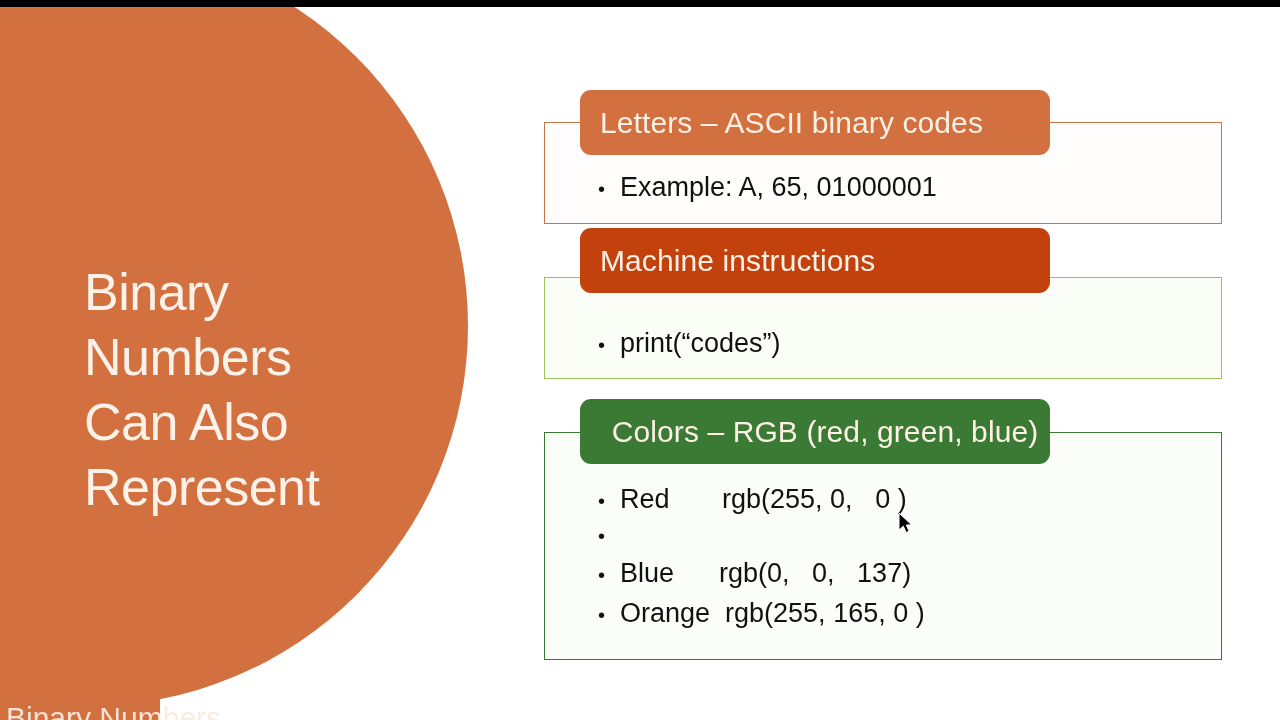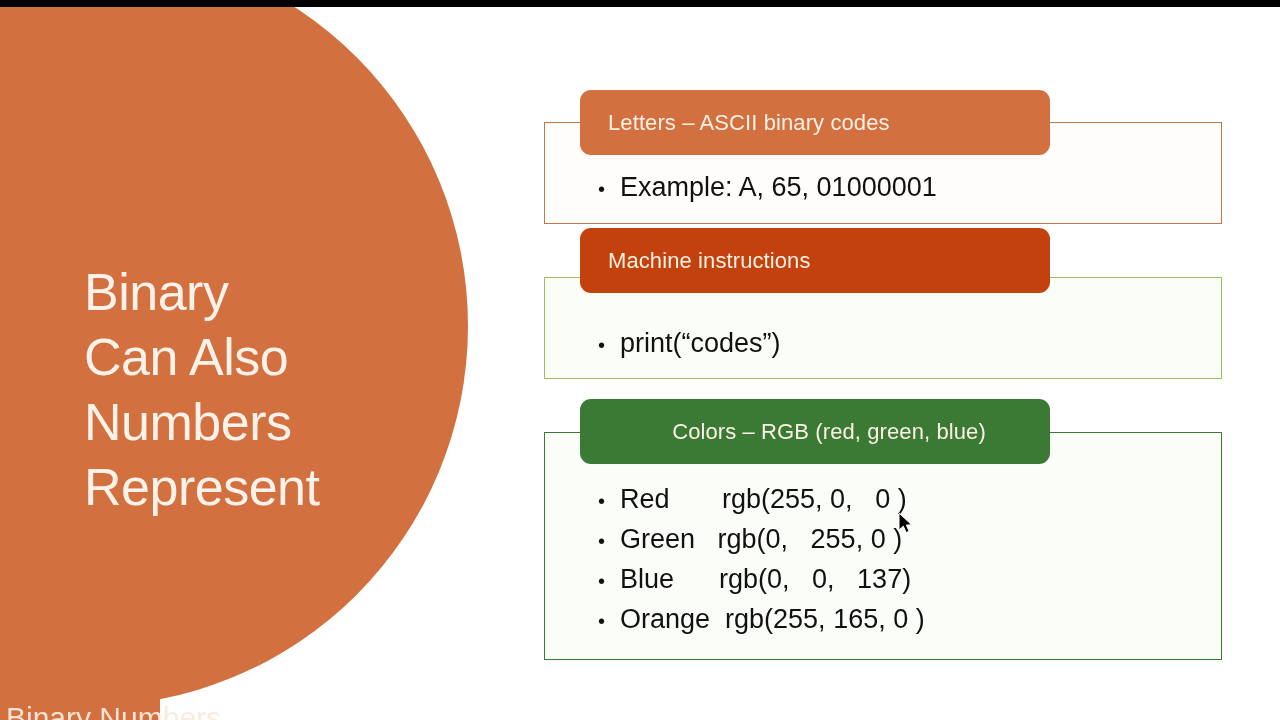--- a/index.html
+++ b/index.html
@@ -95,24 +95,24 @@
   }
   .card-pill {
     position: absolute;
     left: 580px;
     width: 470px;
     height: 65px;
     border-radius: 11px;
     background: #d2703f;
     display: flex;
     align-items: center;
-    padding-left: 28px;
+    padding-left: 20px;
     box-sizing: border-box;
     color: #fdf0e4;
-    font-size: 22px;
+    font-size: 30px;
     letter-spacing: 0.1px;
   }
   .card-body {
     position: absolute;
     left: 598px;
     color: #111111;
     font-size: 23px;
   }
   .bullet-row {
     display: flex;
@@ -159,22 +159,22 @@
 
 <div class="slide">
 
   <div class="topbar"></div>
 
   <div class="orange-blob-fill"></div>
   <div class="orange-blob"></div>
 
   <div class="slide-title">
     <div>Binary</div>
+    <div>Numbers</div>
     <div>Can Also</div>
-    <div>Numbers</div>
     <div>Represent</div>
   </div>
 
   <div class="cropped-footer">Binary Numbers</div>
 
   <div class="cards">
 
     <div class="card" id="card-letters">
       <div class="card-box"></div>
       <div class="card-pill">
@@ -206,21 +206,20 @@
       <div class="card-pill">
         <span>Colors – RGB (red, green, blue)</span>
       </div>
       <div class="card-body">
         <div class="bullet-row">
           <span class="bullet-dot">•</span>
           <span class="bullet-text">Red       rgb(255, 0,   0 )</span>
         </div>
         <div class="bullet-row">
           <span class="bullet-dot">•</span>
-          <span class="bullet-text">Green   rgb(0,   255, 0 )</span>
         </div>
         <div class="bullet-row">
           <span class="bullet-dot">•</span>
           <span class="bullet-text">Blue      rgb(0,   0,   137)</span>
         </div>
         <div class="bullet-row">
           <span class="bullet-dot">•</span>
           <span class="bullet-text">Orange  rgb(255, 165, 0 )</span>
         </div>
       </div>

